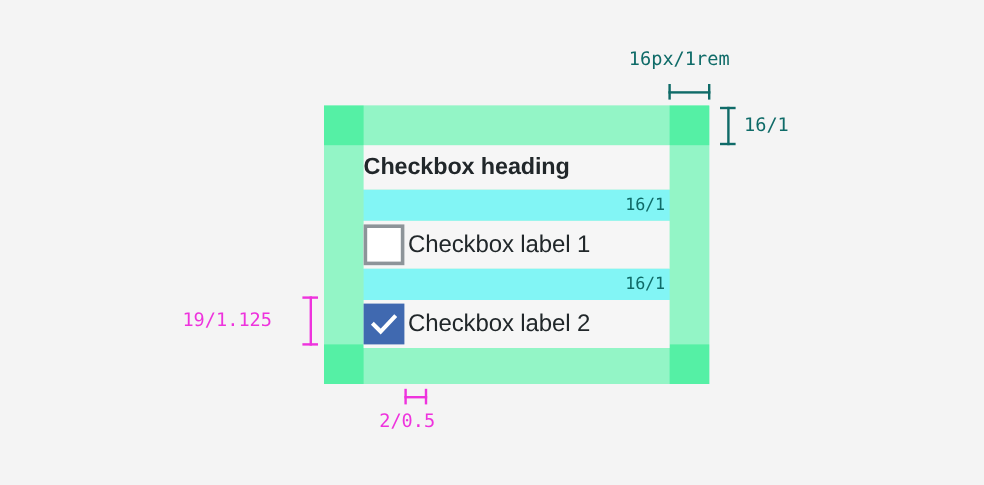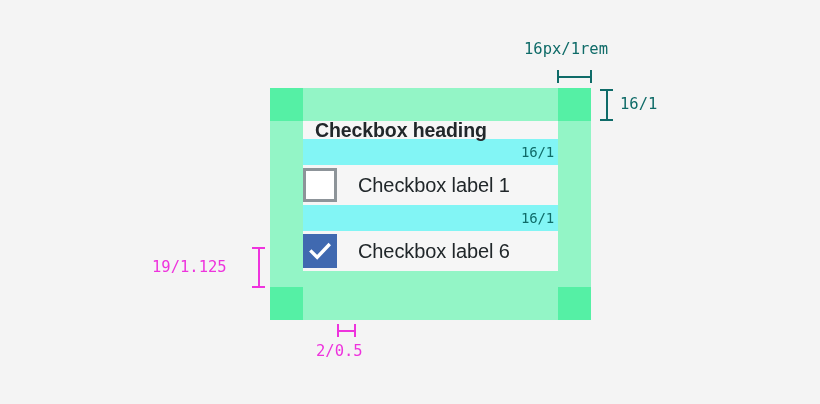--- a/index.html
+++ b/index.html
@@ -53,22 +53,22 @@
 
   
   .row-white {
     background: #f6f6f6;
     position: relative;
     display: flex;
     align-items: center;
   }
 
   .heading-row {
-    height: 18px;
-    padding-left: 12px;
+    height: 37px;
+    padding-left: 0;
   }
   .heading-text {
     font-size: 19.5px;
     font-weight: bold;
     color: #21272a;
     letter-spacing: -0.1px;
     white-space: nowrap;
   }
 
   
@@ -105,21 +105,21 @@
     border: 3px solid #8d9499;
   }
   .checkbox.checked {
     background: #4069b0;
   }
   .checkbox.checked svg { display: block; }
 
   .cb-label {
     font-size: 20px;
     color: #21272a;
-    margin-left: 21px;
+    margin-left: 3px;
     white-space: nowrap;
     letter-spacing: -0.1px;
   }
 
   
   .anno-text {
     position: absolute;
     font-family: "DejaVu Sans Mono", monospace;
     white-space: nowrap;
   }
@@ -256,19 +256,19 @@
       <div class="gap-band">
         <span class="gap-label">16/1</span>
       </div>
 
       <div class="cb-row">
         <span class="checkbox checked">
           <svg width="34" height="34" viewBox="0 0 34 34" aria-hidden="true">
             <path d="M8.5 17.6 L14.2 23.3 L25.6 11.2" fill="none" stroke="#ffffff" stroke-width="3.4" stroke-linecap="square" stroke-linejoin="miter"></path>
           </svg>
         </span>
-        <span class="cb-label">Checkbox label 6</span>
+        <span class="cb-label">Checkbox label 2</span>
       </div>
 
     </div>
   </div>
 
 </div>
 
 </body></html>

